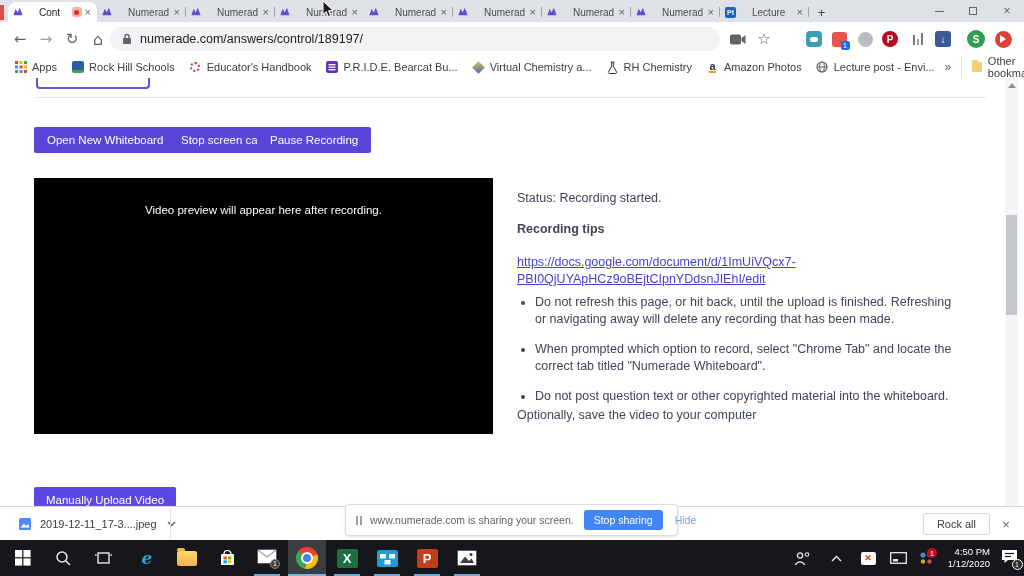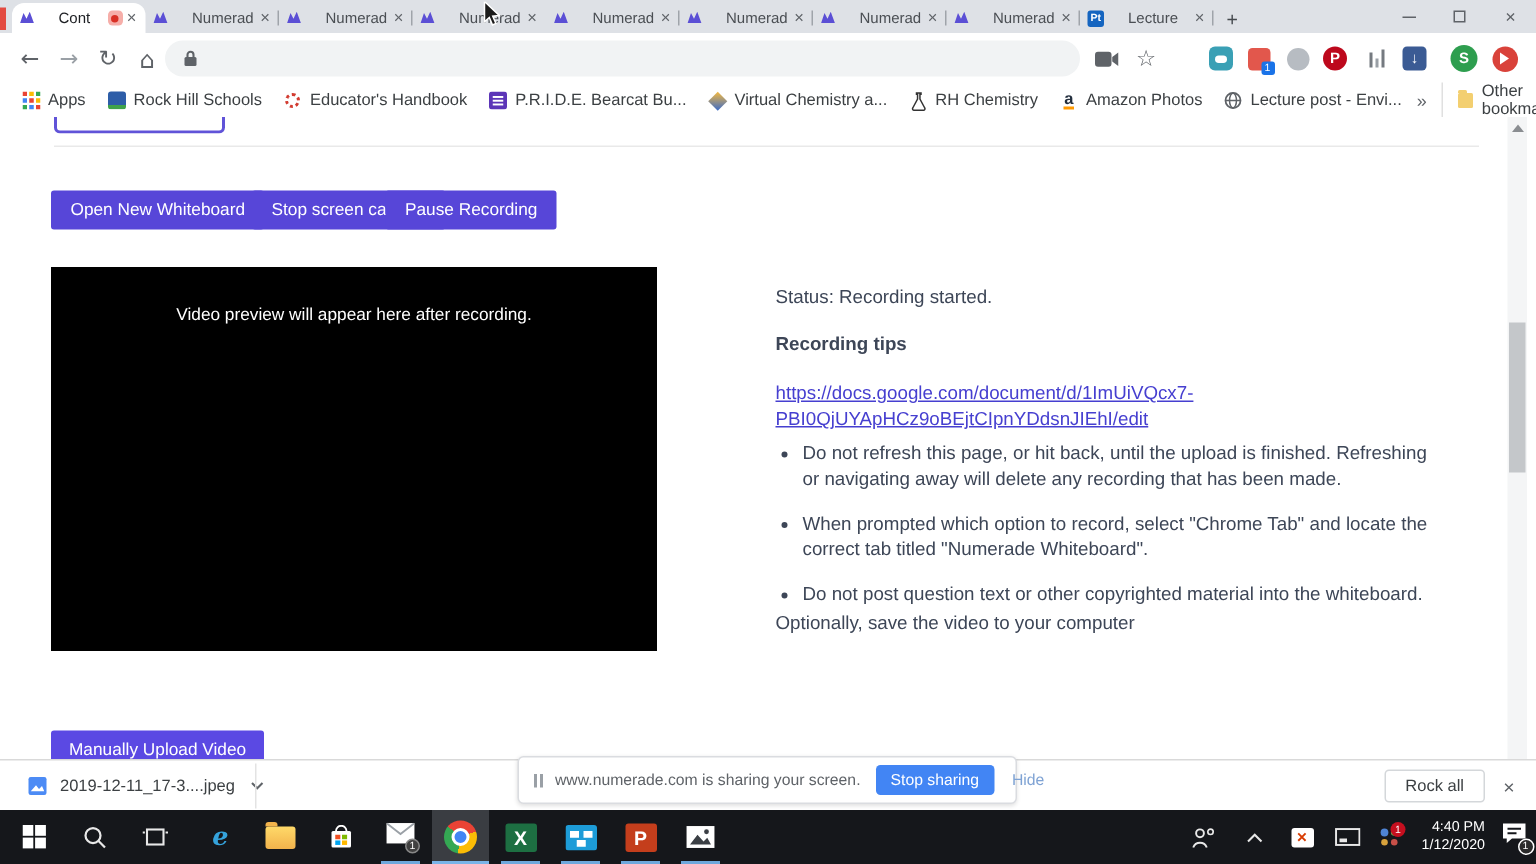--- a/index.html
+++ b/index.html
@@ -52,21 +52,21 @@
   .bm-other{display:flex;align-items:center;font-size:11px;color:#3c4043;margin-right:12px;padding-left:10px;border-left:1px solid #e0e0e0;}
   .folder{width:14px;height:10px;background:#f3cf70;border-radius:1px;position:relative;margin-right:6px;}
   .folder:before{content:"";position:absolute;left:0;top:-2px;width:6px;height:2px;background:#f3cf70;border-radius:1px 1px 0 0;}
 
   
   .page{position:absolute;left:0;top:78px;width:1024px;height:462px;background:#fff;}
   .partialbox{position:absolute;left:36px;top:0px;width:114px;height:11px;border:2px solid #6053d8;border-top:none;border-radius:0 0 4px 4px;}
   .divider{position:absolute;left:36px;top:19px;width:950px;height:1px;background:#e9e9e9;}
   .pbtn{position:absolute;top:49px;height:26px;background:#5746d8;color:#fff;font-size:11.5px;
         display:flex;align-items:center;justify-content:center;border-radius:2px;padding:0 13px;}
-  .videobox{position:absolute;left:34px;top:100px;width:404px;height:256px;background:#000;}
+  .videobox{position:absolute;left:34px;top:100px;width:459px;height:256px;background:#000;}
   .videotext{position:absolute;left:0;top:26px;width:100%;text-align:center;color:#fff;font-size:11.5px;}
   .rightcol{position:absolute;left:517px;top:0;width:452px;color:#3d4657;font-size:12.5px;}
   .status{position:absolute;left:0;top:113px;}
   .tipshead{position:absolute;left:0;top:144px;font-weight:bold;}
   .tipslink{position:absolute;left:0;top:176px;color:#463fd0;text-decoration:underline;line-height:17px;}
   .tipslist{position:absolute;left:0;top:216px;margin:0;padding:0 0 0 18px;width:445px;}
   .tipslist li{margin-bottom:13px;line-height:17px;}
   .optnote{position:absolute;left:0;top:330px;}
   .otherq{position:absolute;left:34px;top:383px;font-size:12.5px;color:#3d4657;}
   .manualbtn{position:absolute;left:34px;top:409px;height:26px;background:#5b49e3;color:#fff;font-size:11.5px;
@@ -219,20 +219,21 @@
     <div class="navic" style="left:8px">←</div>
     <div class="navic" style="left:34px;color:#9aa0a6">→</div>
     <div class="navic" style="left:60px">↻</div>
     <div class="navic" style="left:86px;font-size:16px">⌂</div>
 
     <div class="addr">
       <svg width="10" height="12" viewBox="0 0 10 12">
         <rect x="1" y="5" width="8" height="6" rx="1" fill="#5f6368"></rect>
         <path d="M3 5 V3.5 a2 2 0 0 1 4 0 V5" stroke="#5f6368" stroke-width="1.4" fill="none"></path>
       </svg>
+      <span class="url">numerade.com/answers/control/189197/</span>
     </div>
 
     <div class="extic" style="left:728px">
       <svg width="16" height="11" viewBox="0 0 16 11">
           <rect x="0" y="0.5" width="11" height="10" rx="2" fill="#5f6368"></rect>
           <path d="M11.5 4 L15.5 1 V10 L11.5 7 Z" fill="#5f6368"></path>
         </svg>
     </div>
     <div class="extic" style="left:754px;color:#5f6368;font-size:15px;font-family:'DejaVu Sans',sans-serif">☆</div>
 
@@ -510,21 +511,21 @@
         <svg width="14" height="14" viewBox="0 0 14 14">
             <circle cx="4" cy="4" r="2.6" fill="#4f84d4"></circle>
             <circle cx="10.5" cy="4" r="2.2" fill="#69b050"></circle>
             <circle cx="4" cy="10.5" r="2.2" fill="#d8a23c"></circle>
             <circle cx="10.5" cy="10.5" r="2.2" fill="#c85048"></circle>
           </svg>
         <span class="traybadge">1</span>
       </span>
     </div>
     <div class="clock">
-      <span>4:40 PM</span>
+      <span>4:50 PM</span>
       <span>1/12/2020</span>
     </div>
     <div class="tray" style="left:994px;width:30px">
       <span style="position:relative;display:block">
         <svg width="17" height="15" viewBox="0 0 17 15">
             <path d="M1 1 h15 v10 h-9 l-3.5 3 v-3 H1 Z" fill="#fff"></path>
             <line x1="4" y1="4.5" x2="13" y2="4.5" stroke="#15171b" stroke-width="1.2"></line>
             <line x1="4" y1="7.5" x2="10" y2="7.5" stroke="#15171b" stroke-width="1.2"></line>
           </svg>
         <span class="notifbadge">1</span>

